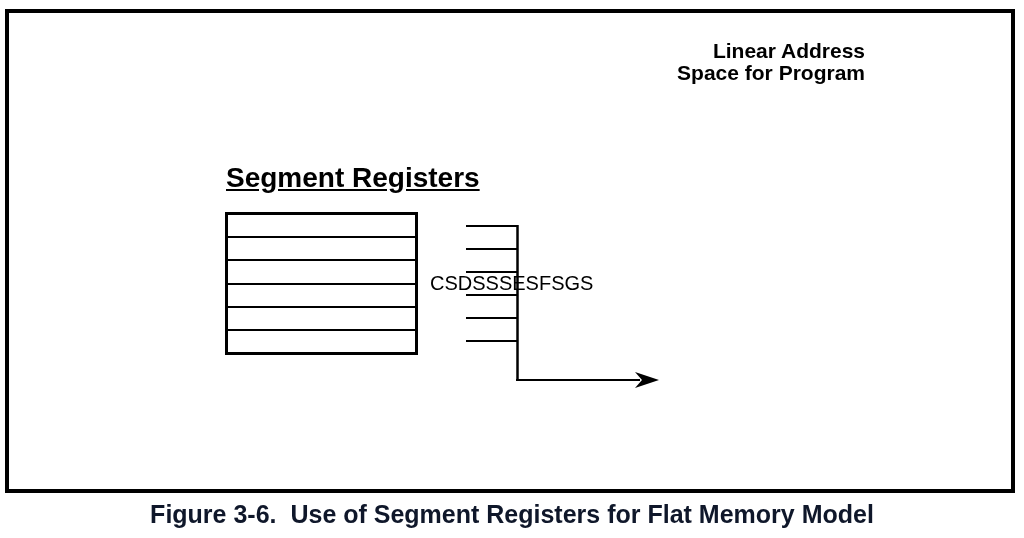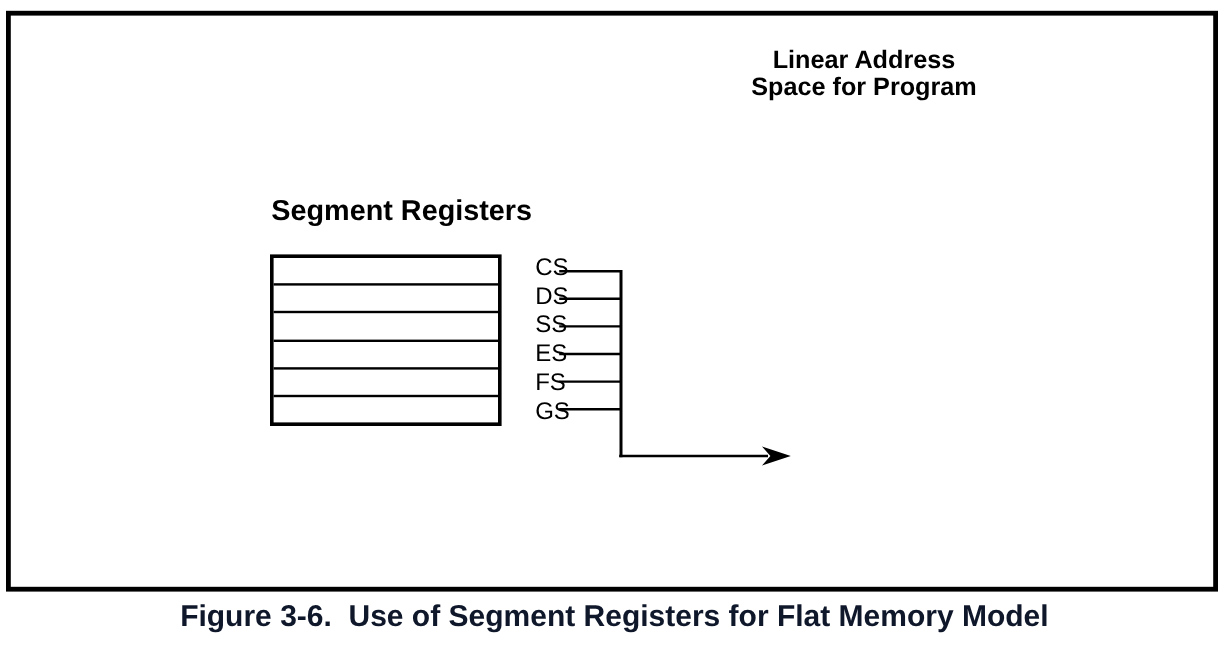--- a/index.html
+++ b/index.html
@@ -16,21 +16,21 @@
     position: absolute;
     left: 5px; top: 9px;
     width: 1010px; height: 484px;
     border: 4px solid #000000;
     box-sizing: border-box;
   }
   .linear-title {
     position: absolute;
     left: 575px; top: 40px;
     width: 290px;
-    text-align: center;
+    text-align: right;
     font-size: 21px;
     font-weight: bold;
     line-height: 22px;
     white-space: pre-line;
   }
   .linear-box {
     position: absolute;
     left: 658px; top: 92px;
     width: 129px; height: 290px;
     border: 3px solid #000000;
@@ -42,40 +42,41 @@
   }
   .linear-box-text {
     font-size: 20px;
     line-height: 24px;
     text-align: center;
     white-space: pre-wrap;
   }
   .seg-title {
     position: absolute;
     left: 226px; top: 162px;
-    font-size: 24px;
+    font-size: 28px;
     font-weight: bold;
+    text-decoration: underline;
   }
   .reg-box {
     position: absolute;
     left: 225px; top: 212px;
     width: 193px; height: 143px;
     border: 3px solid #000000;
     box-sizing: border-box;
     display: flex;
     flex-direction: column;
   }
   .reg-row { flex: 1; }
   .reg-row + .reg-row { border-top: 2px solid #000000; }
   .reg-labels {
     position: absolute;
-    left: 446px; top: 212px;
+    left: 430px; top: 212px;
     width: 40px; height: 143px;
     display: flex;
-    flex-direction: column;
+    flex-direction: row;
   }
   .reg-label {
     flex: 1;
     display: flex;
     align-items: center;
     font-size: 20px;
   }
   .wires {
     position: absolute;
     left: 0; top: 0;

